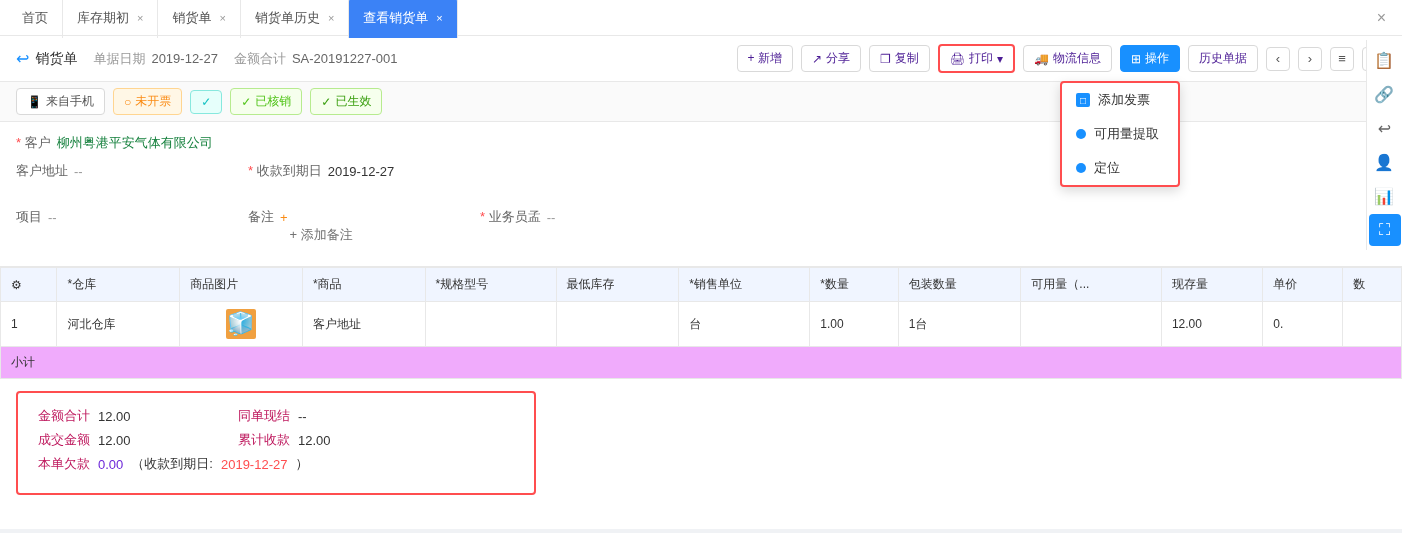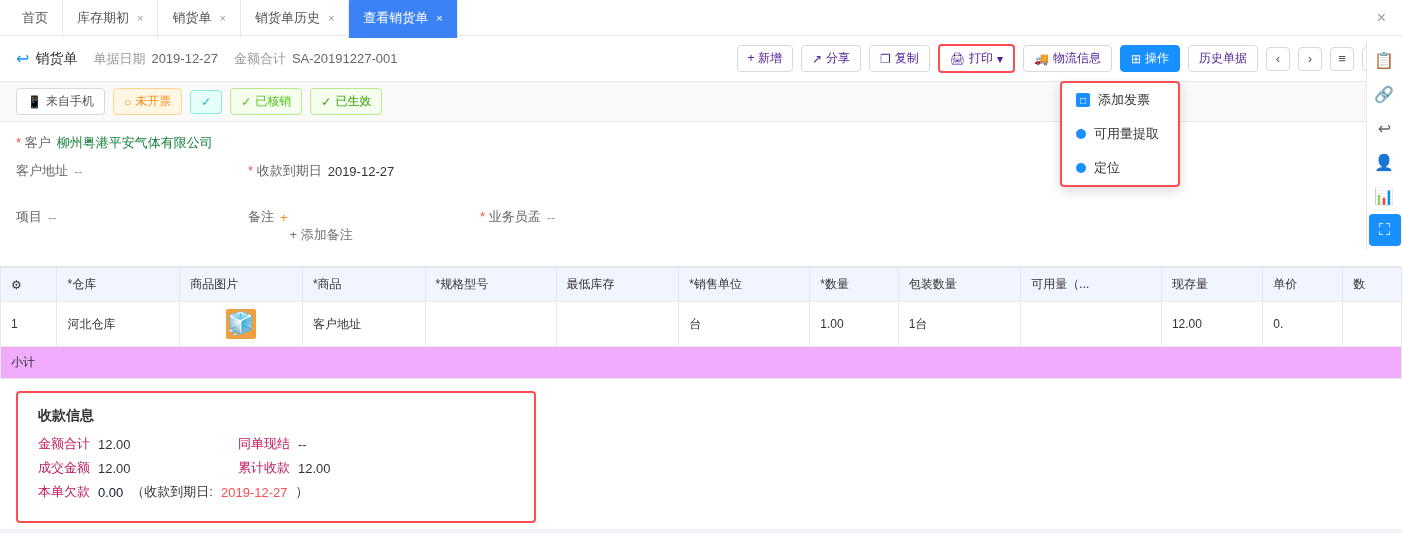--- a/index.html
+++ b/index.html
@@ -106,21 +106,21 @@
       border-radius: 4px;
       padding: 14px 20px;
       background: #fff;
       max-width: 520px;
     }
     .bottom-info-title { font-weight: bold; font-size: 14px; margin-bottom: 10px; }
     .info-row { display: flex; align-items: flex-start; gap: 40px; margin-bottom: 6px; flex-wrap: wrap; }
     .info-field { display: flex; align-items: center; gap: 8px; min-width: 160px; }
     .info-label { color: #be185d; white-space: nowrap; }
     .info-value { color: #333; }
-    .info-value.red { color: #0f172a; text-align: right; }
+    .info-value.red { color: #6d28d9; text-align: right; }
     .info-value.date { color: #ff4d4f; }
 
     
     .dropdown-container { position: relative; }
     .dropdown-menu {
       position: absolute; top: 36px; right: 0; background: #fff;
       border: 2px solid #ff4d4f; border-radius: 4px; z-index: 100;
       min-width: 120px; box-shadow: 0 4px 12px rgba(0,0,0,0.15);
     }
     .dropdown-item {
@@ -338,21 +338,20 @@
           <td></td>
         </tr>
         <tr class="subtotal-row">
           <td colspan="13">小计</td>
         </tr>
       </tbody>
     </table>
   </div>
 
   <div class="bottom-info">
-    <div class="bottom-info-title">收款信息</div>
     <div class="info-row">
       <div class="info-field">
         <span class="info-label">金额合计</span>
         <span class="info-value">12.00</span>
       </div>
       <div class="info-field">
         <span class="info-label">同单现结</span>
         <span class="info-value dash">--</span>
       </div>
     </div>

